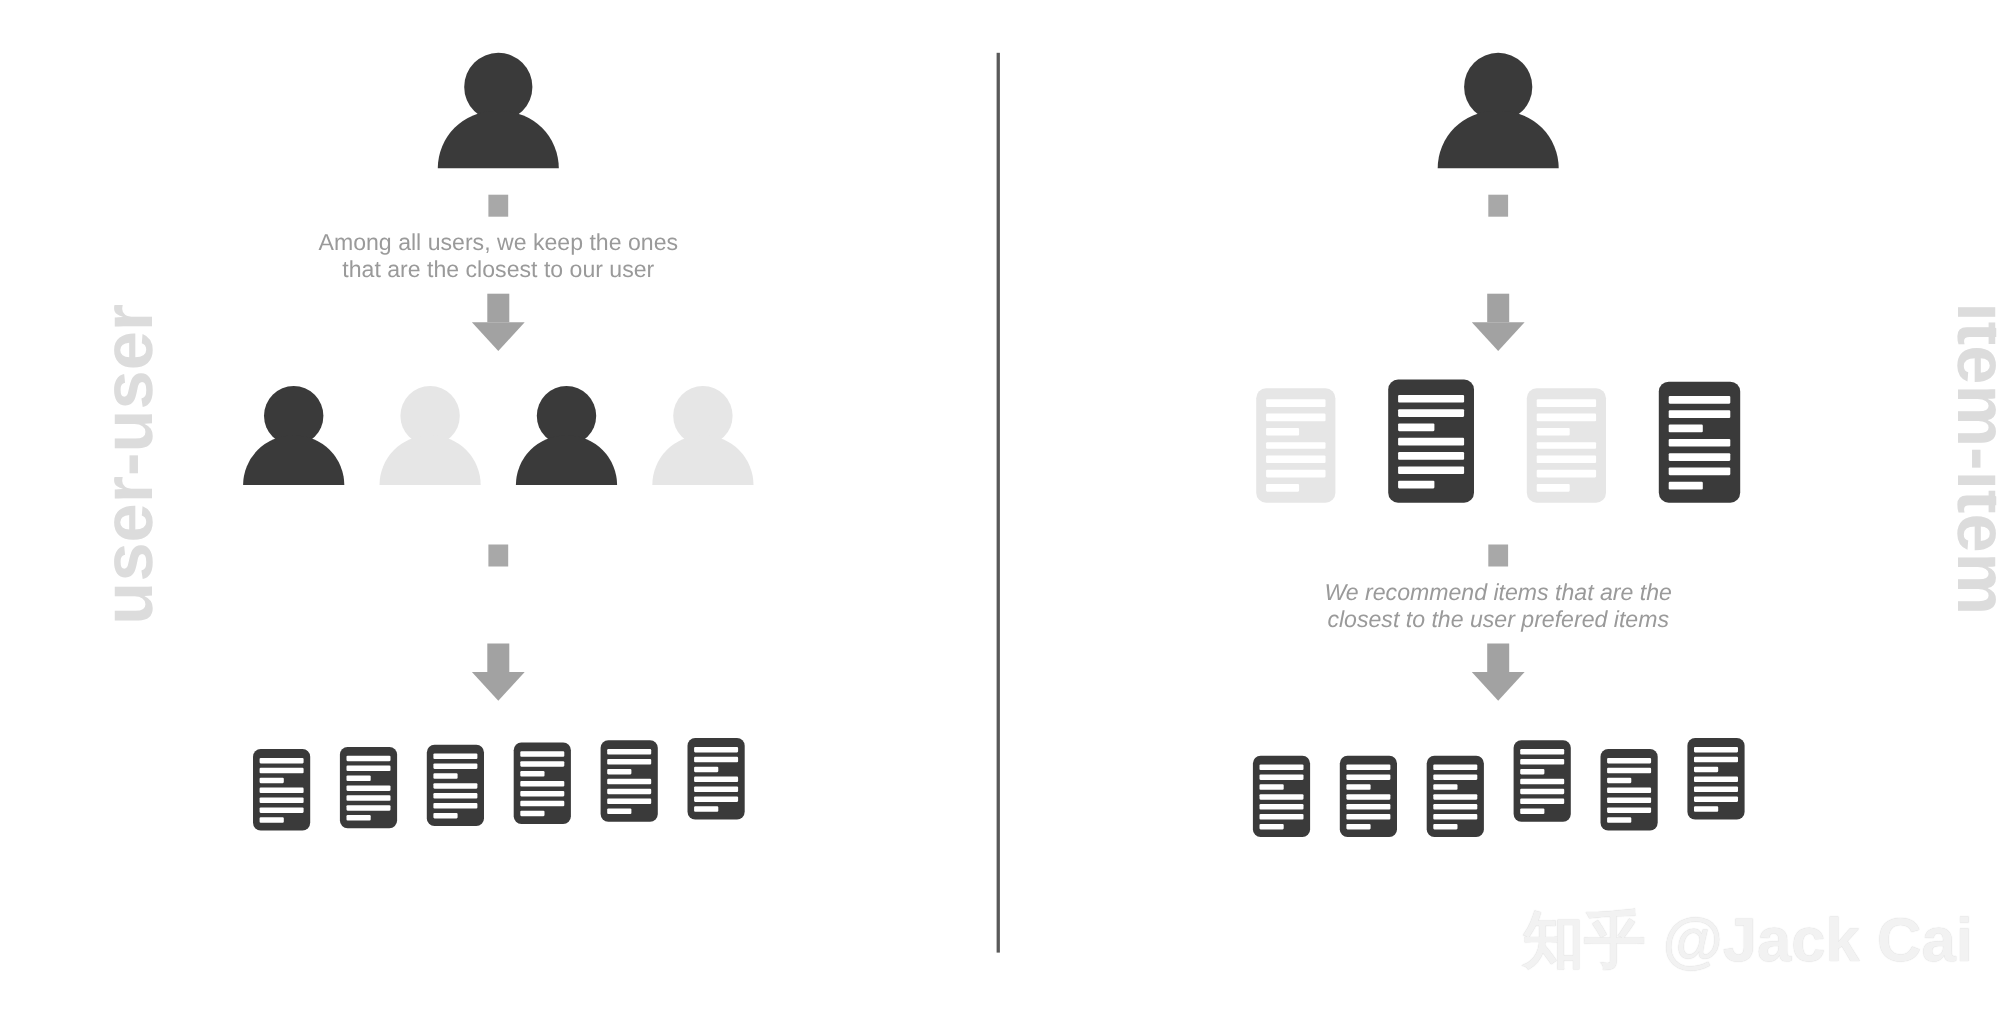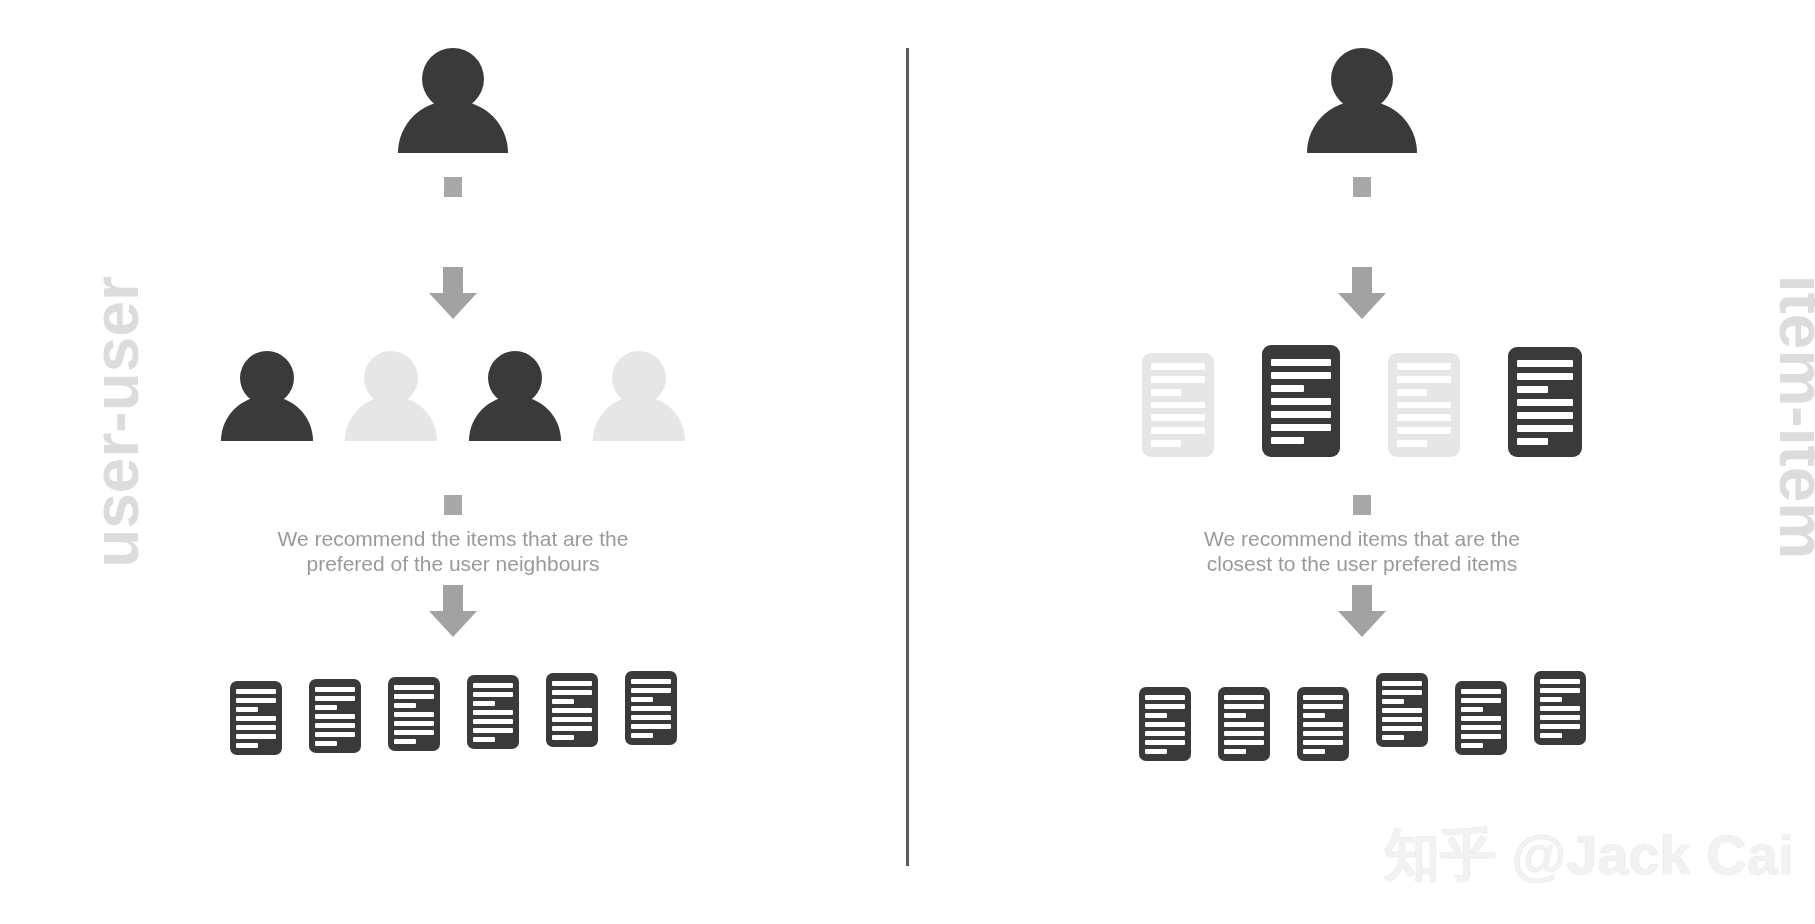--- a/index.html
+++ b/index.html
@@ -217,20 +217,22 @@
       <div class="person person-top" style="margin:0 auto;">
         <div class="head" style="background: rgb(58, 58, 58);"></div>
         <div class="body" style="background: rgb(58, 58, 58);"></div>
       </div>
     </div>
 
     <div class="abs-center" style="top:177px;">
       <div class="connector-square"></div>
     </div>
 
+    <div class="abs-center caption" style="top:209px;">Among all users, we keep the ones
+that are the closest to our user</div>
 
     <div class="abs-center" style="top:267px;">
       <div class="arrow-down">
         <div class="shaft"></div>
         <div class="head"></div>
       </div>
     </div>
 
     <div class="abs-center icon-row" style="top:351px; gap:32px;">
       <div class="person person-row">
@@ -248,22 +250,20 @@
       <div class="person person-row">
         <div class="head" style="background: rgb(230, 230, 230);"></div>
         <div class="body" style="background: rgb(230, 230, 230);"></div>
       </div>
     </div>
 
     <div class="abs-center" style="top:495px;">
       <div class="connector-square"></div>
     </div>
 
-    <div class="abs-center caption" style="top:527px;">We recommend the items that are the
-prefered of the user neighbours</div>
 
     <div class="abs-center" style="top:585px;">
       <div class="arrow-down">
         <div class="shaft"></div>
         <div class="head"></div>
       </div>
     </div>
 
     <div class="abs-center icon-row" style="top:671px; gap:27px;">
         <div class="doc doc-small" style="background: rgb(58, 58, 58); margin-bottom: 0px;">
@@ -381,21 +381,21 @@
           <div class="line" style="background: rgb(255, 255, 255); width: 100%; align-self: stretch;"></div>
           <div class="line" style="background: rgb(255, 255, 255); width: 100%; align-self: stretch;"></div>
           <div class="line" style="background: rgb(255, 255, 255); width: 55%; align-self: flex-start;"></div>
         </div>
       </div>
 
     <div class="abs-center" style="top:495px;">
       <div class="connector-square"></div>
     </div>
 
-    <div class="abs-center caption" style="top:527px;">We recommend items that are the
+    <div class="abs-center caption" style="top:527px;font-style:italic;">We recommend items that are the
 closest to the user prefered items</div>
 
     <div class="abs-center" style="top:585px;">
       <div class="arrow-down">
         <div class="shaft"></div>
         <div class="head"></div>
       </div>
     </div>
 
     <div class="abs-center icon-row" style="top:671px; gap:27px;">

